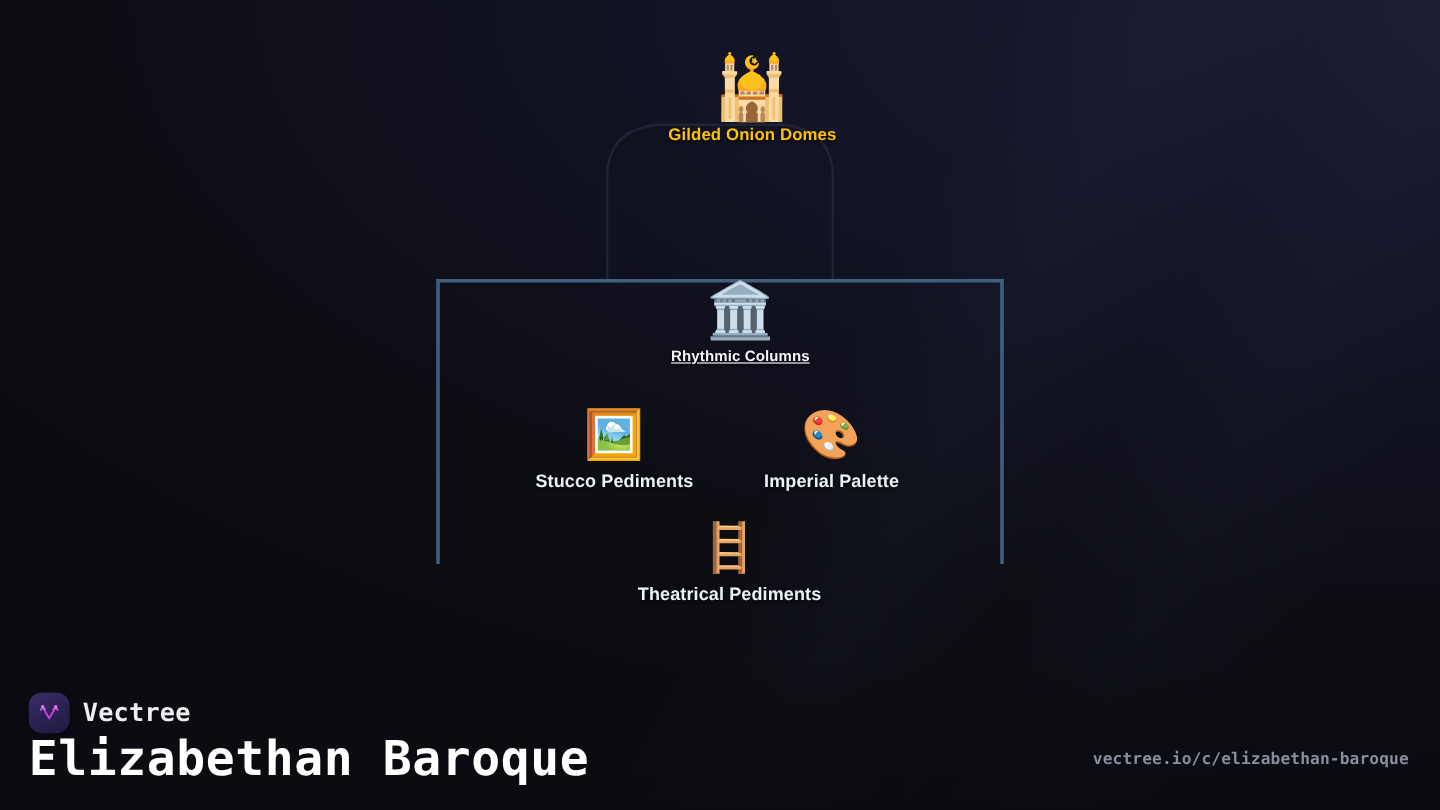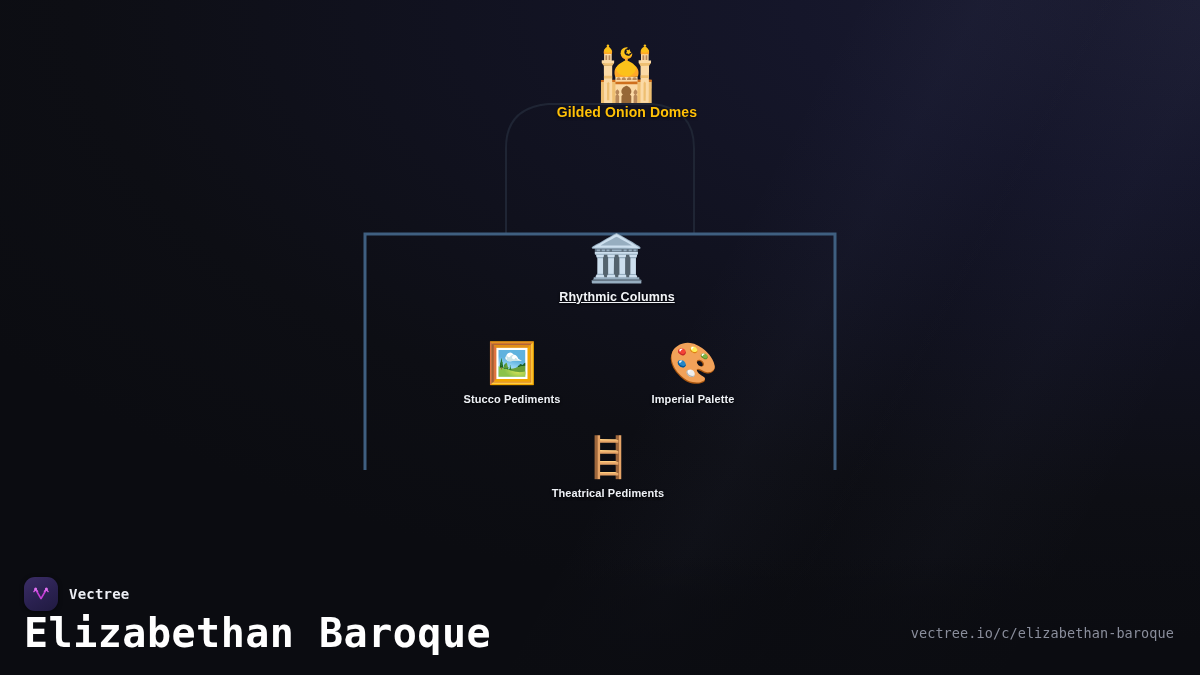--- a/index.html
+++ b/index.html
@@ -46,53 +46,54 @@
     letter-spacing:.1px;
     text-shadow:0 1px 3px rgba(0,0,0,.85);
   }
   .node.root .emoji { font-size:52px; }
   .node.root .label { font-size:14px; color:#ffc107; margin-top:4px; }
 
   .node.lvl1 .emoji { font-size:46px; }
   .node.lvl1 .label { font-size:12.5px; color:#f2f4f8; margin-top:9px;text-decoration:underline; }
 
   .node.lvl2 .emoji { font-size:40px; }
-  .node.lvl2 .label { font-size:11px; color:#eef1f6; margin-top:10px; }
+  .node.lvl2 .label { font-size:15px; color:#eef1f6; margin-top:10px; }
 
   
   #footer {
     position:absolute; left:0; right:0; bottom:0; height:120px;
     padding:0 26px;
     background:linear-gradient(180deg, rgba(11,12,17,0) 0%, rgba(11,12,17,.55) 35%, rgba(11,12,17,.92) 100%);
   }
   .brand-row {
     position:absolute; left:24px; top:22px;
     display:flex; align-items:center; gap:11px;
   }
   .logo-badge {
     width:34px; height:34px; border-radius:11px;
     background:linear-gradient(150deg,#3b2d66 0%,#2a2150 55%,#201a40 100%);
     display:flex; align-items:center; justify-content:center;
     box-shadow:0 1px 4px rgba(0,0,0,.5);
   }
   .brand-name {
     font-family:"DejaVu Sans Mono","Liberation Mono",monospace;
-    font-size:14px; font-weight:bold; color:#eceef4; letter-spacing:.2px;
+    font-size:21px; font-weight:bold; color:#eceef4; letter-spacing:.2px;
   }
   #page-title {
     position:absolute; left:24px; top:55px;
     font-family:"DejaVu Sans Mono","Liberation Mono",monospace;
     font-size:40px; font-weight:bold; color:#ffffff;
     letter-spacing:.5px; white-space:nowrap;
   }
   #site-url {
     position:absolute; right:26px; top:70px;
     font-family:"DejaVu Sans Mono","Liberation Mono",monospace;
     font-size:13.5px; color:#8a8e9c; letter-spacing:.1px;
     white-space:nowrap;
+    font-weight:bold;
   }
 </style>
 </head>
 <body>
 
 <div id="stage">
 
   <div id="graph">
 
     <svg id="links" viewBox="0 0 1200 560">

